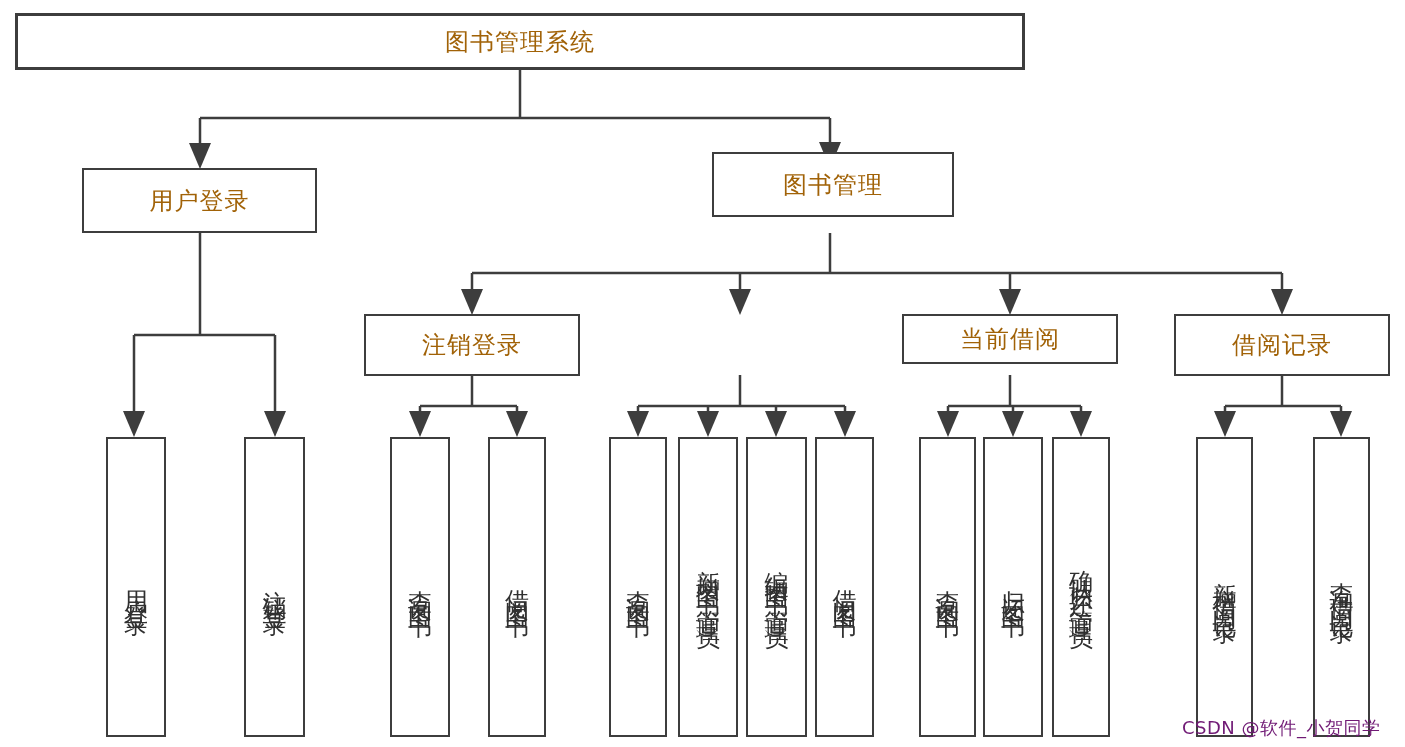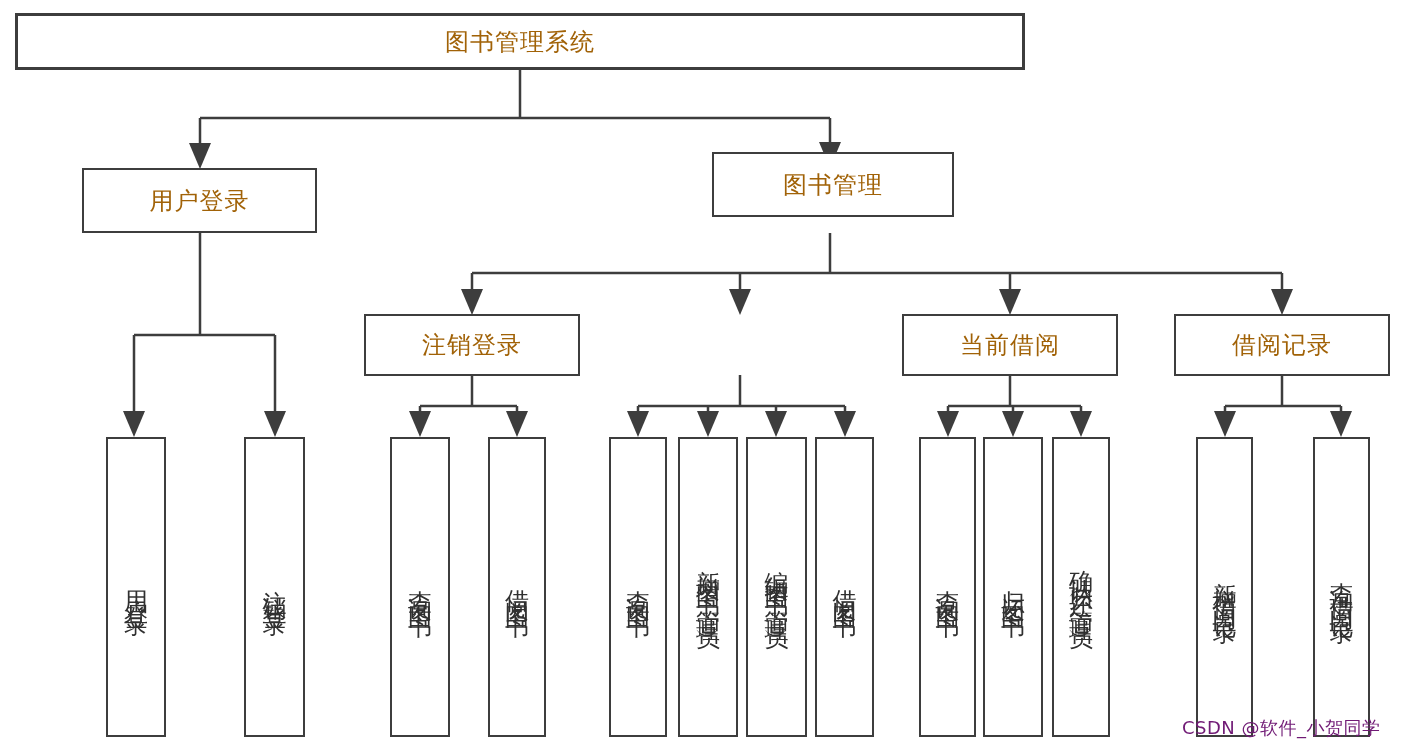--- a/index.html
+++ b/index.html
@@ -103,21 +103,21 @@
   <div class="node hbox" style="left:82px;top:168px;width:235px;height:65px">
     <span>用户登录</span>
   </div>
   <div class="node hbox" style="left:712px;top:152px;width:242px;height:65px">
     <span>图书管理</span>
   </div>
 
   <div class="node hbox" style="left:364px;top:314px;width:216px;height:62px">
     <span>注销登录</span>
   </div>
-  <div class="node hbox" style="left:902px;top:314px;width:216px;height:62px">
+  <div class="node hbox" style="left:902px;top:314px;width:216px;height:50px">
     <span>当前借阅</span>
   </div>
   <div class="node hbox" style="left:1174px;top:314px;width:216px;height:62px">
     <span>借阅记录</span>
   </div>
 
   <div class="node vbox" style="left:106px;width:60px">
     <span>用户登录</span>
   </div>
   <div class="node vbox" style="left:244px;width:61px">

